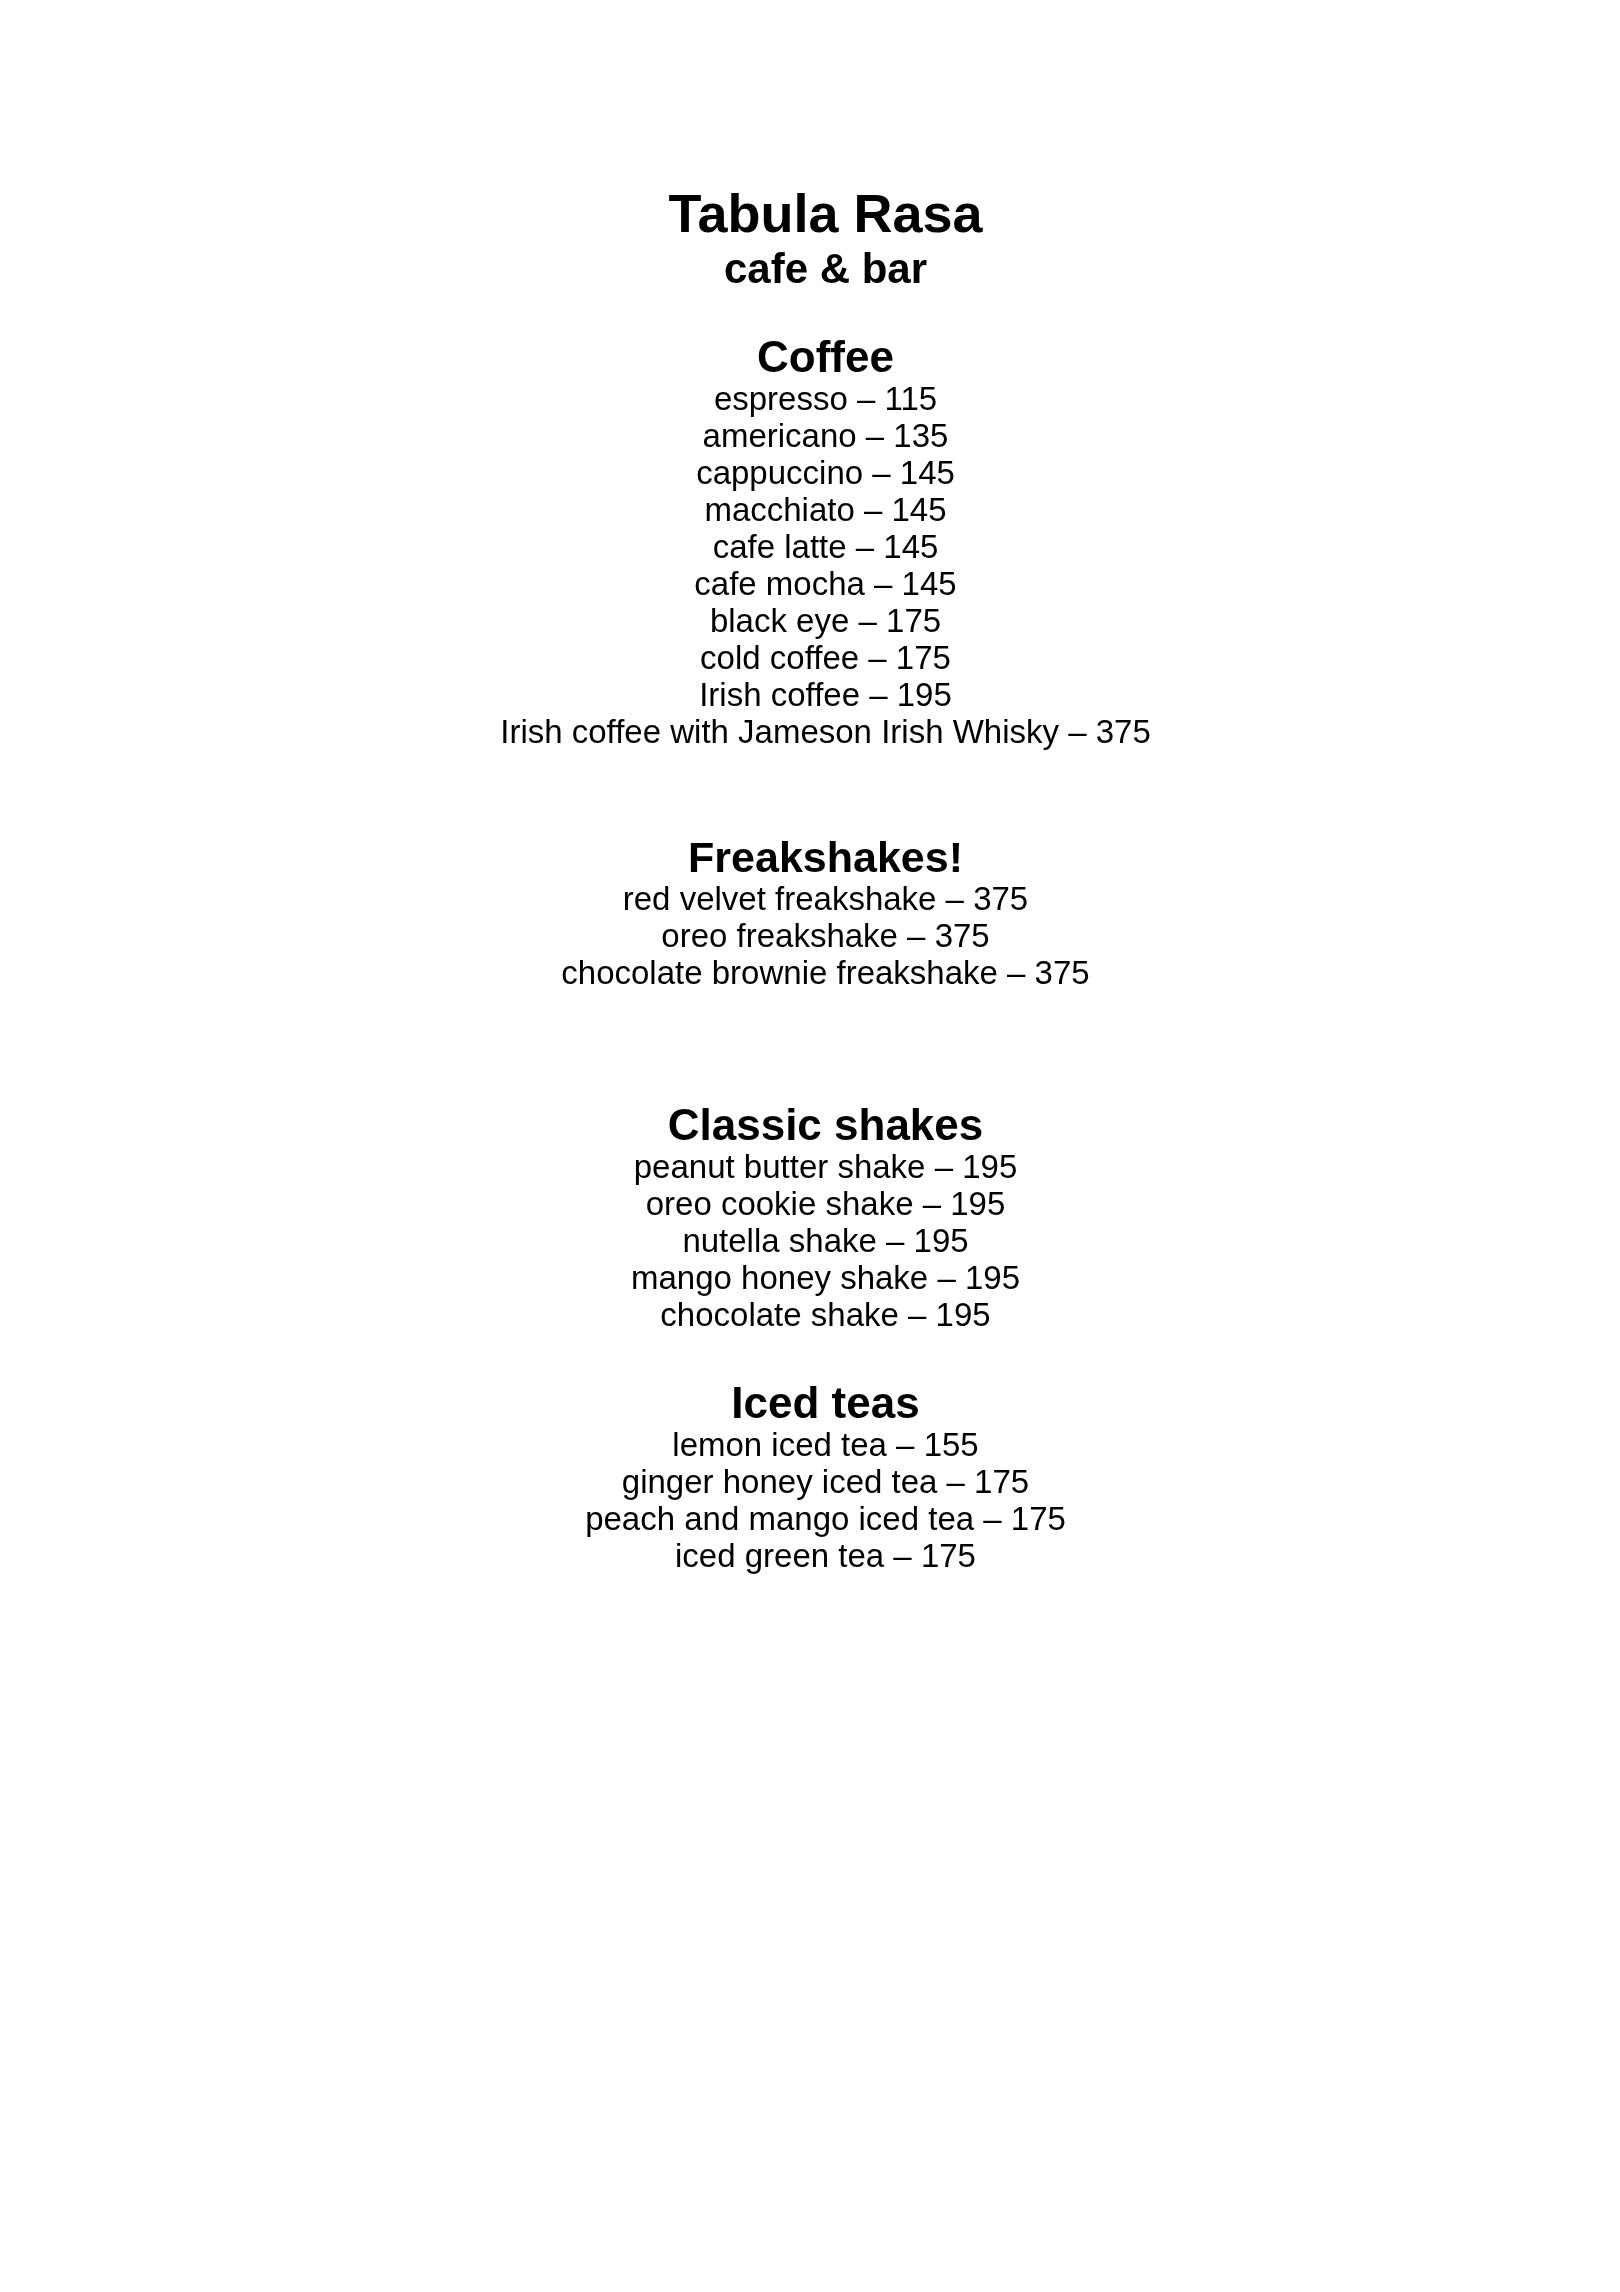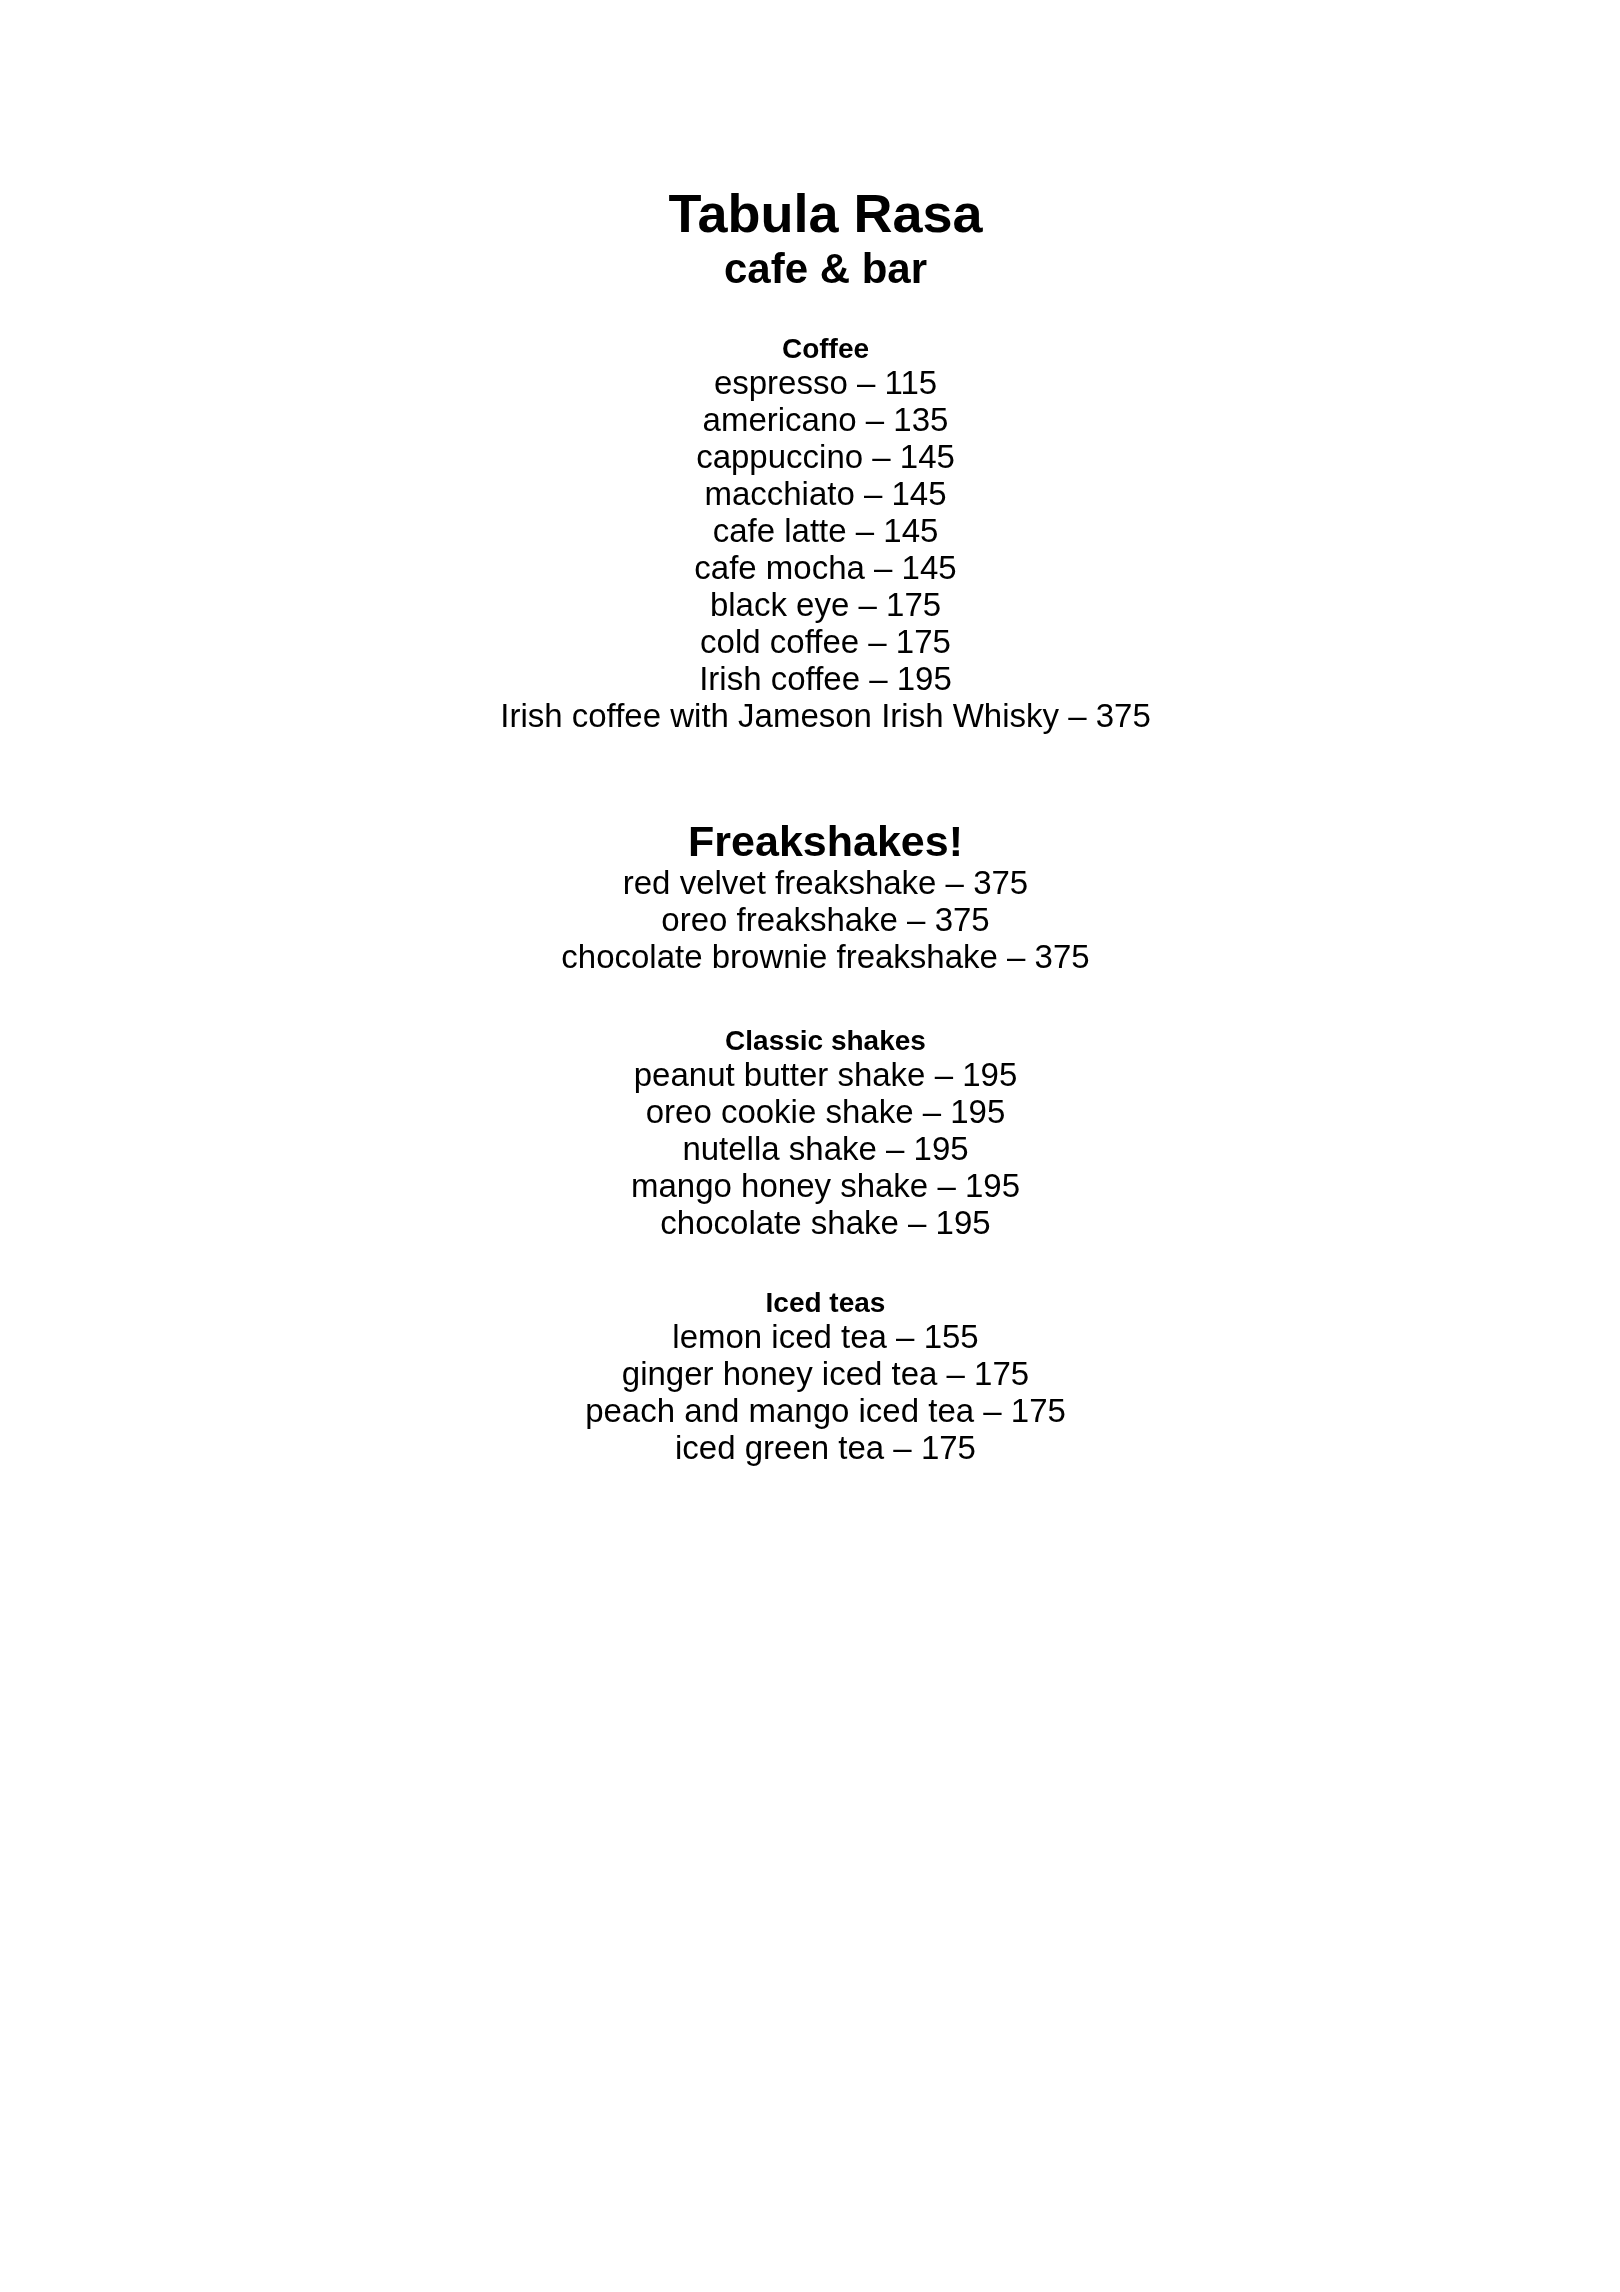--- a/index.html
+++ b/index.html
@@ -23,34 +23,34 @@
     font-weight: bold;
     line-height: 1;
   }
   .subtitle {
     font-size: 42px;
     font-weight: bold;
     line-height: 1;
     margin-top: 7.8px;
   }
   .section-heading {
-    font-size: 28px;
+    font-size: 44px;
     font-weight: bold;
     line-height: 1;
   }
   .section-heading.lg {
     font-size: 43px;
   }
   .menu-item {
     font-size: 33px;
     line-height: 37px;
   }
   .section-coffee      { margin-top: 45px; }
   .section-freakshakes { margin-top: 86px; }
-  .section-classic     { margin-top: 52px; }
+  .section-classic     { margin-top: 112px; }
   .section-icedteas    { margin-top: 48px; }
   .section-heading { margin-bottom: 1px; }
 </style>
 </head>
 <body>
 
 <div class="page">
 
   <div class="title">Tabula Rasa</div>
   <div class="subtitle">cafe &amp; bar</div>

